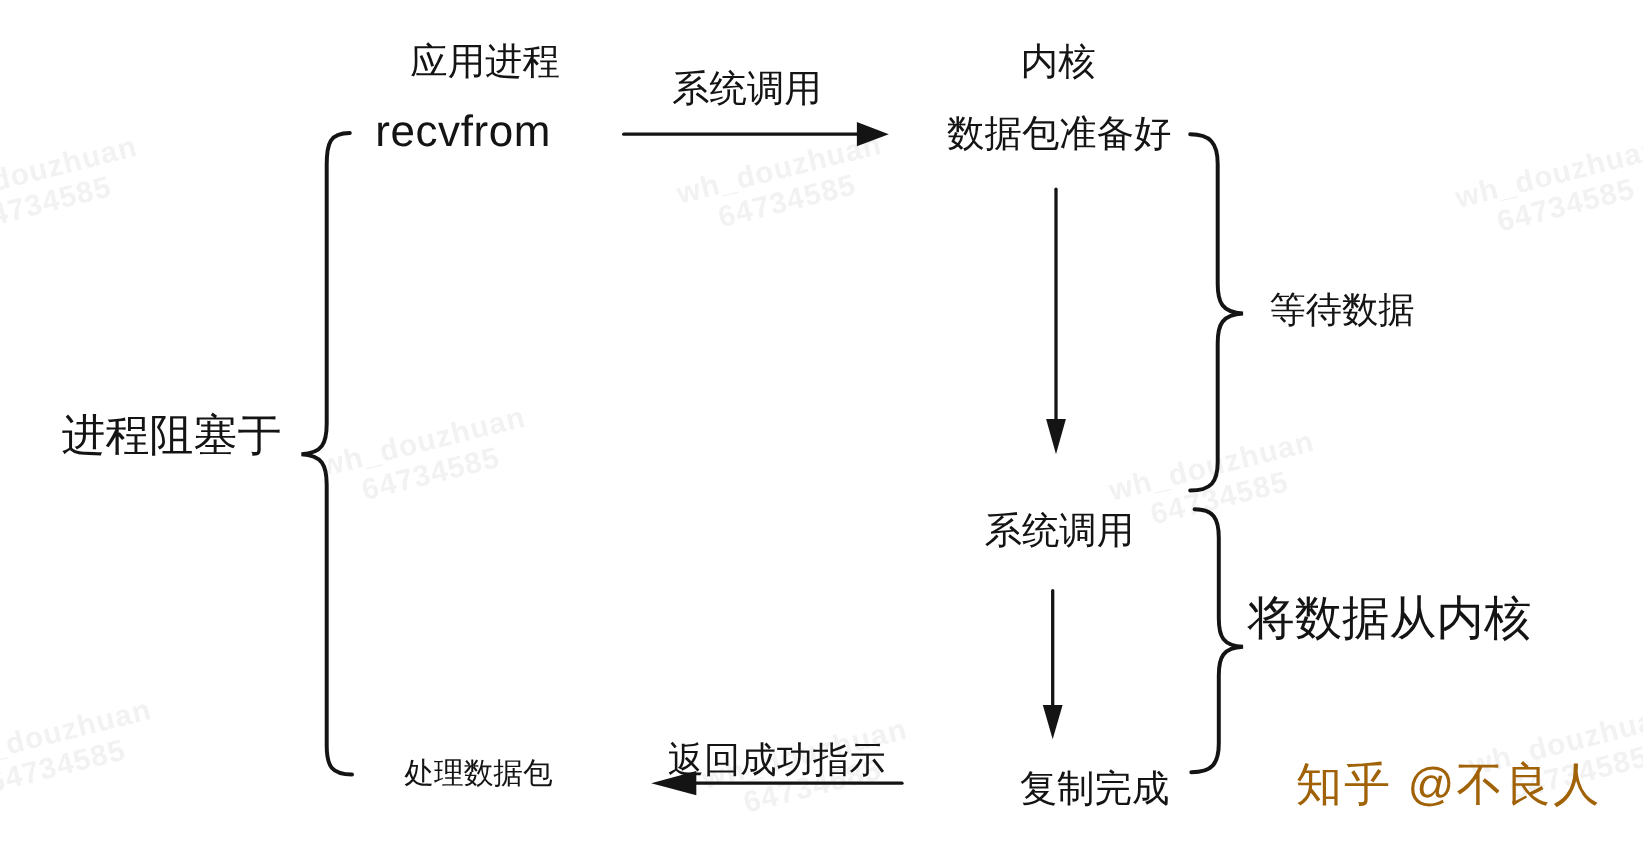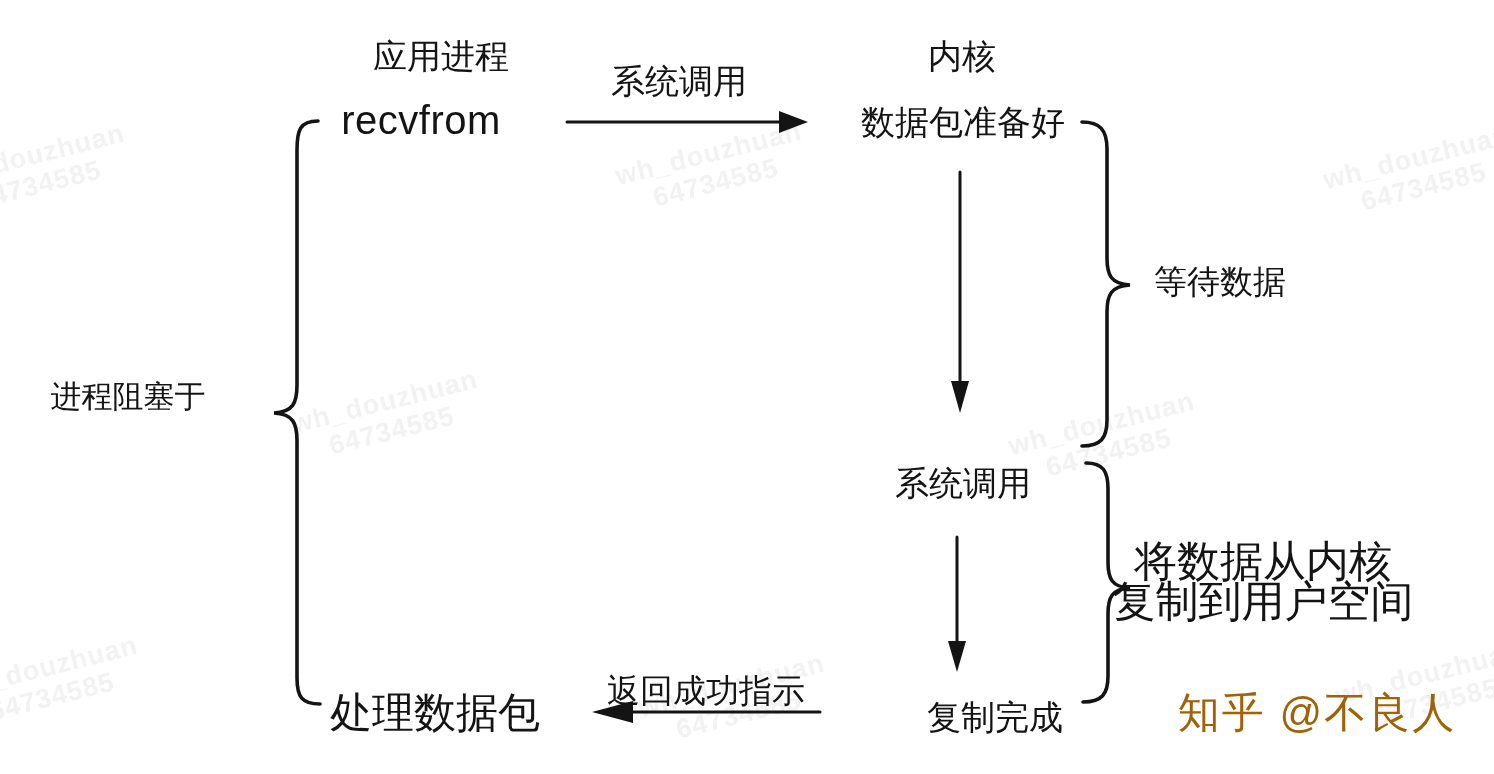--- a/index.html
+++ b/index.html
@@ -16,24 +16,24 @@
     position:absolute;
     transform:translateX(-50%);
     white-space:nowrap;
     text-align:center;
     color:#141414;
     line-height:1.18;
   }
   .cjk-head{font-size:34px;}
   .node{font-size:34px;}
   .latin{font-size:40px;letter-spacing:.5px;}
-  .big{font-size:42px;}
+  .big{font-size:27px;}
   .edge-label{font-size:33px;}
   .brace-label{font-size:43px;line-height:40px;font-family:Liberation Mono, monospace;}
-  .blocked-label{font-size:31px;line-height:41px;}
+  .blocked-label{font-size:40px;line-height:41px;margin-left:28px;}
   .credit{
     font-size:42px;
     color:#a16207;
     letter-spacing:2px;
   }
   .wm{
     position:absolute;
     transform:translate(-50%,-50%) rotate(-14deg);
     color:#f2f2f2;
     font-size:27px;
@@ -95,18 +95,17 @@
   <div class="t node" style="left:963px;top:102px">数据包准备好</div>
   <div class="t node" style="left:963px;top:463px">系统调用</div>
   <div class="t node" style="left:995px;top:697px">复制完成</div>
 
   <div class="t blocked-label" style="left:128px;top:376px">
     <span>进程阻塞于</span><br>
   </div>
   <div class="t edge-label" style="left:1220px;top:263px">等待数据</div>
   <div class="t brace-label" style="left:1263px;top:545px">
     <span>将数据从内核</span><br>
-    <span>复制到用户空间</span>
   </div>
 
   <div class="t credit" style="left:1317px;top:688px">知乎 @不良人</div>
 
 </div>
 
 </body></html>

